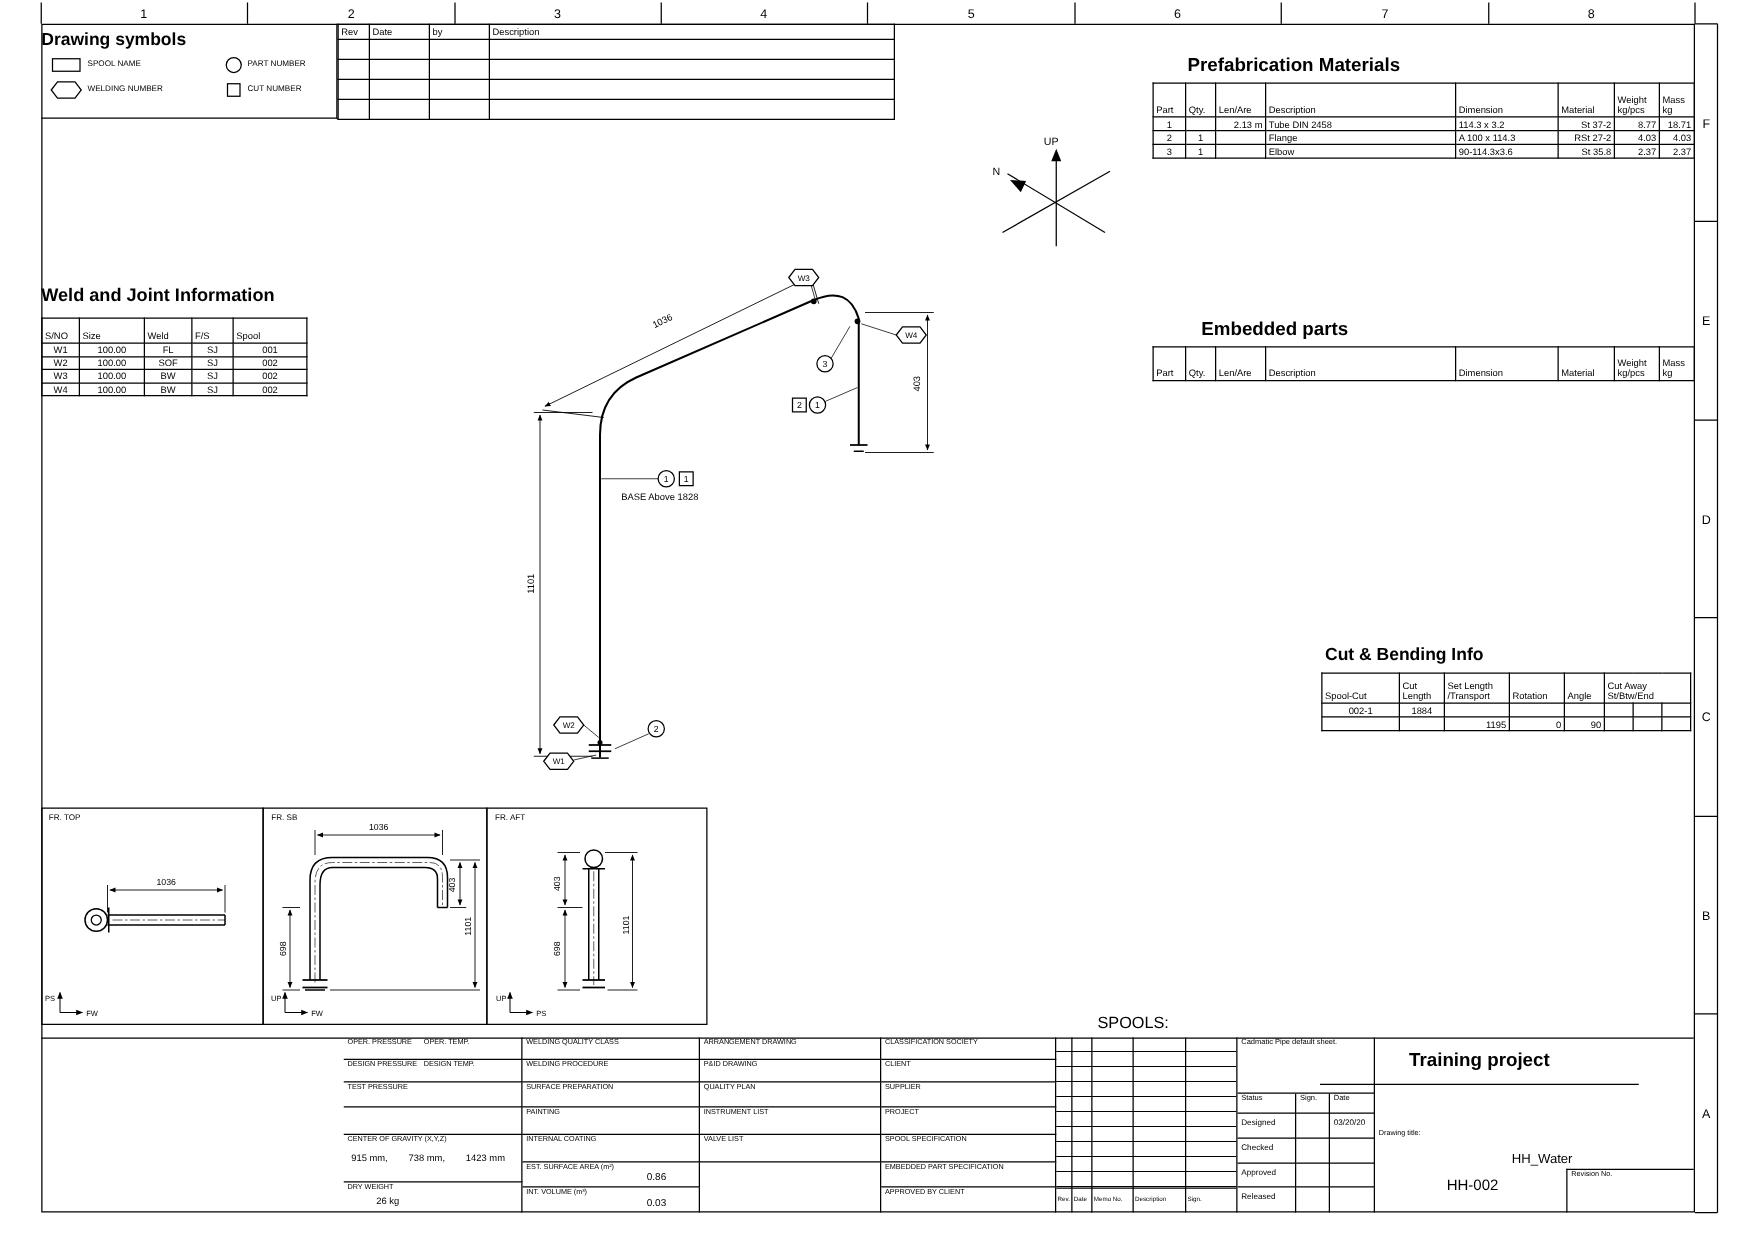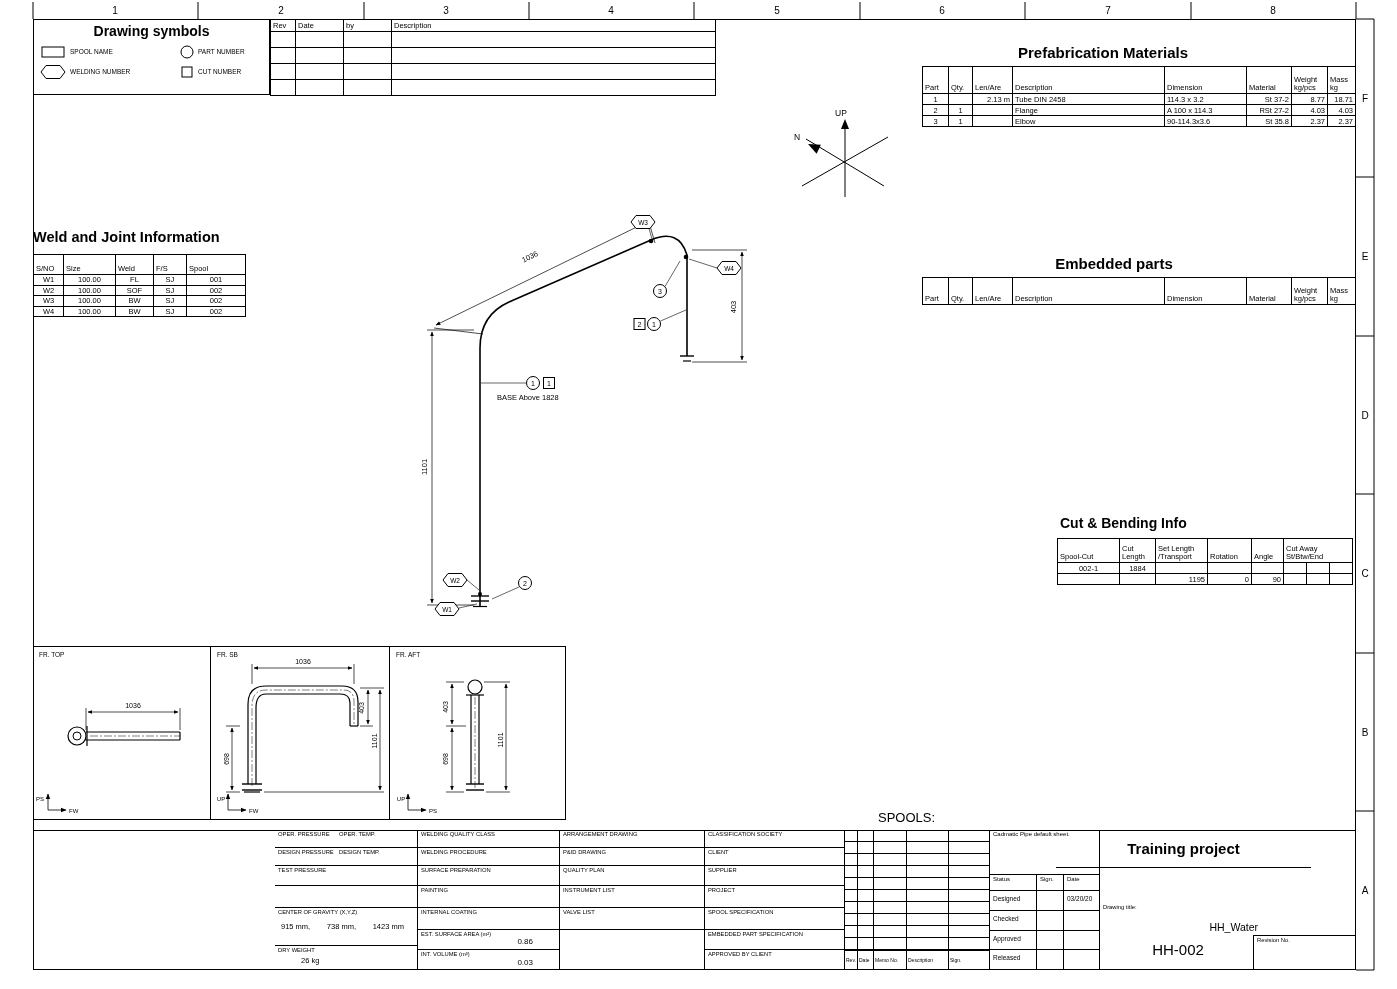--- a/index.html
+++ b/index.html
@@ -3,21 +3,21 @@
 <meta charset="utf-8">
 <style>
   *{margin:0;padding:0;box-sizing:border-box}
   html,body{width:1397px;height:989px;background:#fff;overflow:hidden;
     font-family:"Liberation Sans",sans-serif;color:#000}
   #sheet{position:relative;width:1397px;height:989px}
   .abs{position:absolute}
   #frame{position:absolute;left:33px;top:19px;width:1323px;height:951px;border:1.5px solid #000}
   #art{position:absolute;left:0;top:0;pointer-events:none}
   #art text{font-family:"Liberation Sans",sans-serif;fill:#000;stroke:none}
-  .ttl{position:absolute;font-weight:bold;font-size:15px;text-align:center}
+  .ttl{position:absolute;font-weight:bold;font-size:15px;}
   .ttl-l{position:absolute;font-weight:bold;font-size:14px}
   table.tbl{position:absolute;border-collapse:collapse;table-layout:fixed}
   .tbl th{border:0.8px solid #000;font-weight:normal;font-size:7.5px;padding:0 2px;
     white-space:pre-line;text-align:left;vertical-align:bottom;line-height:1.15;overflow:hidden}
   .tbl td{border:0.8px solid #000;font-size:7.5px;padding:0 2px;height:11px;
     vertical-align:middle;overflow:hidden;white-space:nowrap}
   .prefab td:nth-child(1),.prefab td:nth-child(2){text-align:center}
   .prefab td:nth-child(3),.prefab td:nth-child(6),.prefab td:nth-child(7),.prefab td:nth-child(8){text-align:right}
   .weld td{text-align:center}
   .weld td{height:10.5px}
@@ -30,21 +30,21 @@
   .tbc{position:absolute;border-right:0.8px solid #000;border-bottom:0.8px solid #000;
     padding:1px 3px;font-size:5.8px;line-height:1.2}
   .nb{border-bottom:none}
   .nr{border-right:none}
   .lbl2{position:absolute;left:64px;top:1px}
   .val{position:absolute;font-size:7.5px;white-space:pre}
   .vbr{position:absolute;right:26px;bottom:2px;font-size:8px}
   .bigtitle{text-align:center;font-size:15px;font-weight:bold;padding-top:9px}
   .dno{position:absolute;left:67px;top:12px;width:160px;text-align:center;font-size:10px}
   .dt1{position:absolute;left:8px;top:18px;width:150px;text-align:right;font-size:10.5px}
-  .dt2{position:absolute;left:8px;top:38px;width:140px;text-align:center;font-size:15px}
+  .dt2{position:absolute;left:8px;top:38px;width:140px;text-align:center;font-size:12px}
   .revbox{position:absolute;border-left:0.8px solid #000;border-top:0.8px solid #000;
     padding:1px 3px;font-size:5.8px}
   .line{position:absolute;background:#000}
   .strip-vline{position:absolute;top:0;bottom:0;width:0.8px;background:#000}
   .strip-lbl{position:absolute;font-size:5px;top:6px}
   .spools{position:absolute;font-size:13px}
 </style>
 </head>
 <body>
 

